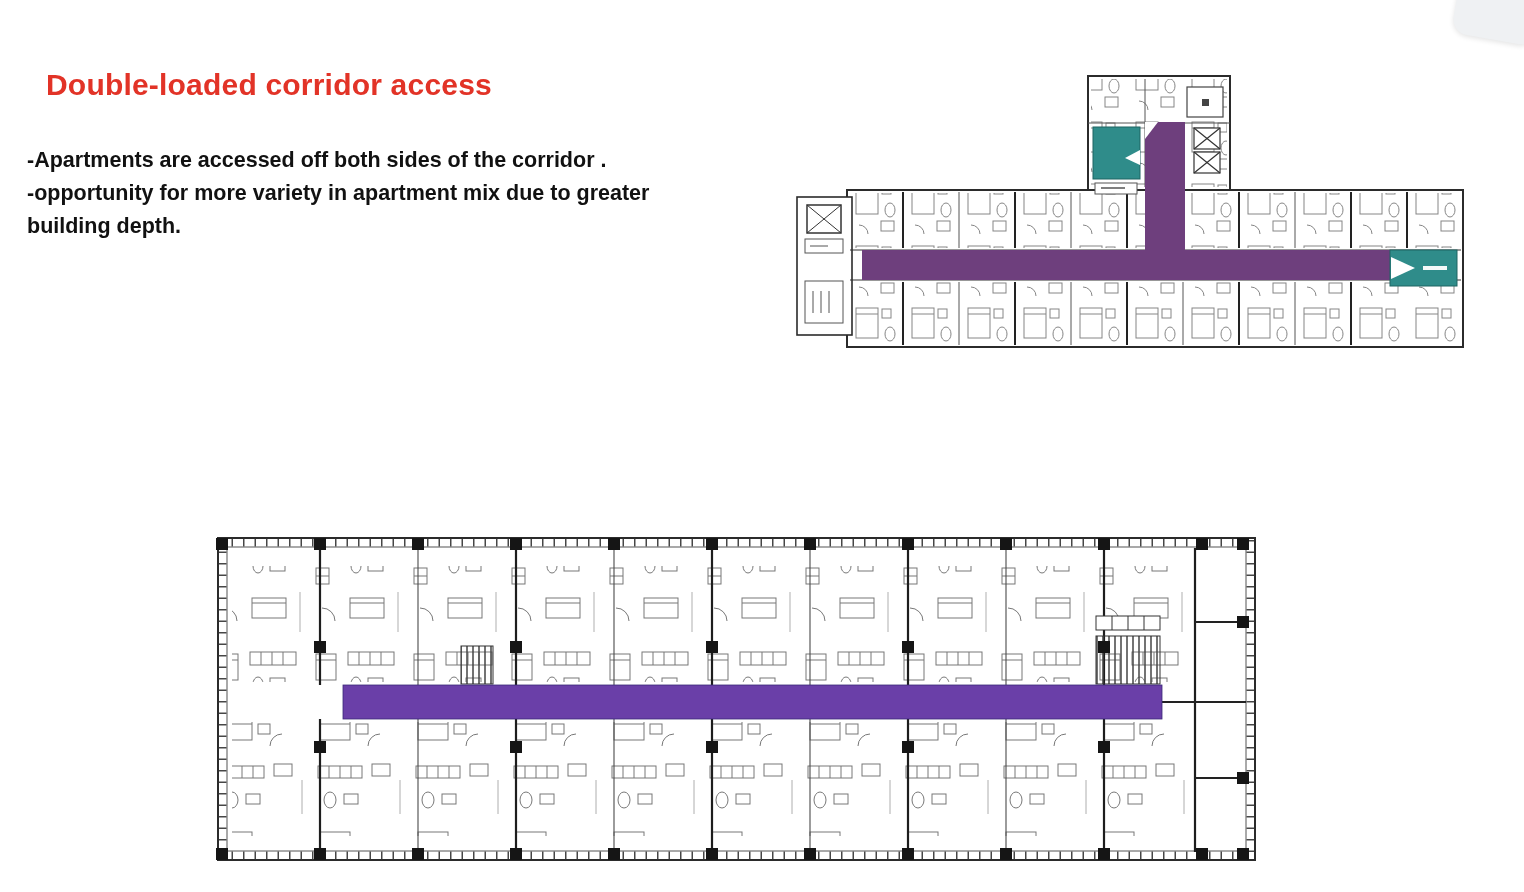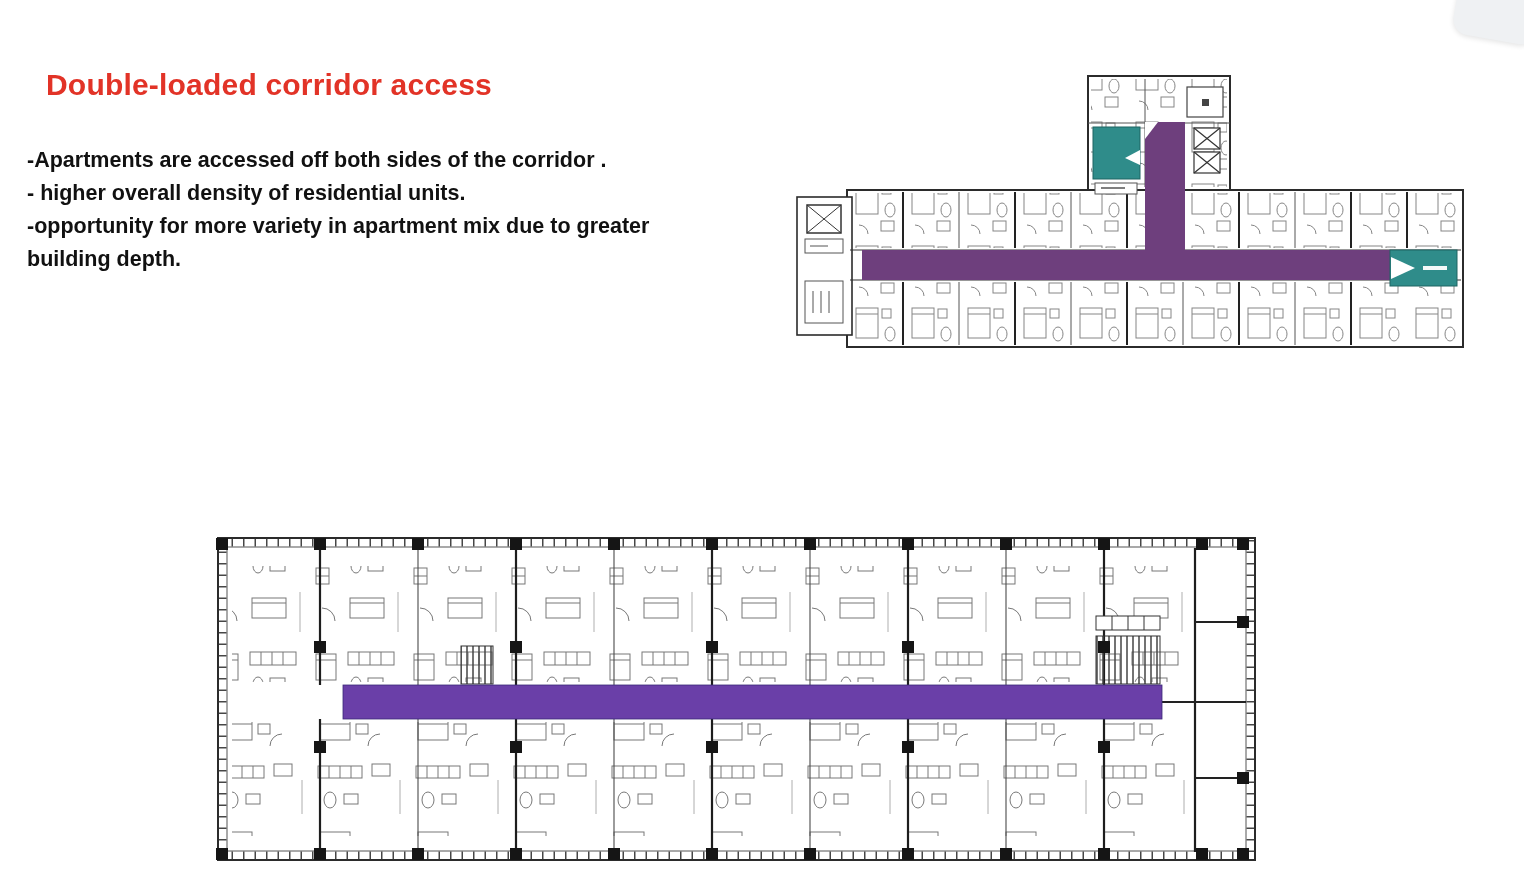--- a/index.html
+++ b/index.html
@@ -48,21 +48,20 @@
 <div class="slide">
 
   <div class="corner-widget">
     
   </div>
 
   <h1 class="title">Double-loaded corridor access</h1>
 
   <div class="bullets">
     <div class="bullet">-Apartments are accessed off both sides of the corridor .</div>
-    <div class="bullet">- higher overall density of residential units.</div>
     <div class="bullet">-opportunity for more variety in apartment mix due to greater building depth.</div>
   </div>
 
   <div class="plan plan-top">
     <svg viewBox="0 0 710 305">
       <defs>
         <pattern id="furnT" width="56" height="62" patternUnits="userSpaceOnUse">
           <g class="furn">
             <rect x="5" y="5" width="22" height="30"></rect>
             <line x1="5" y1="11" x2="27" y2="11"></line>

